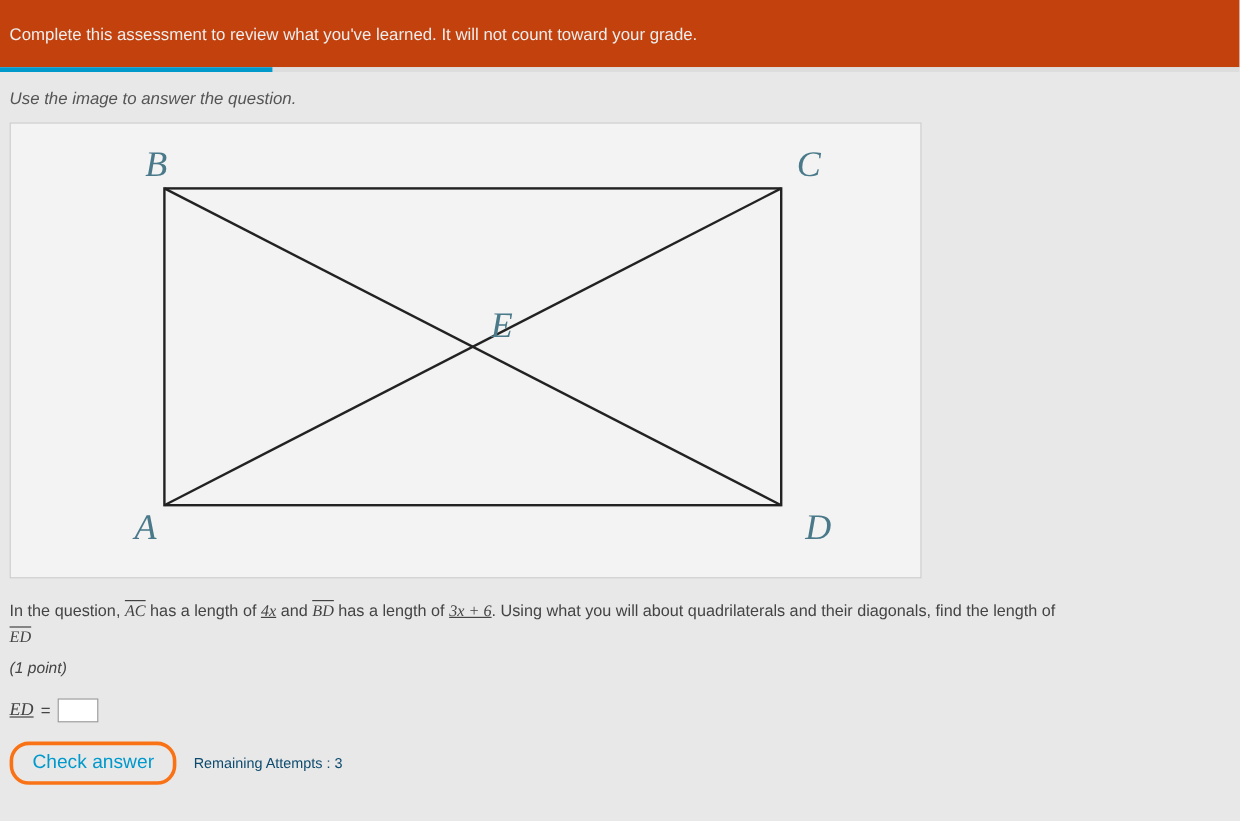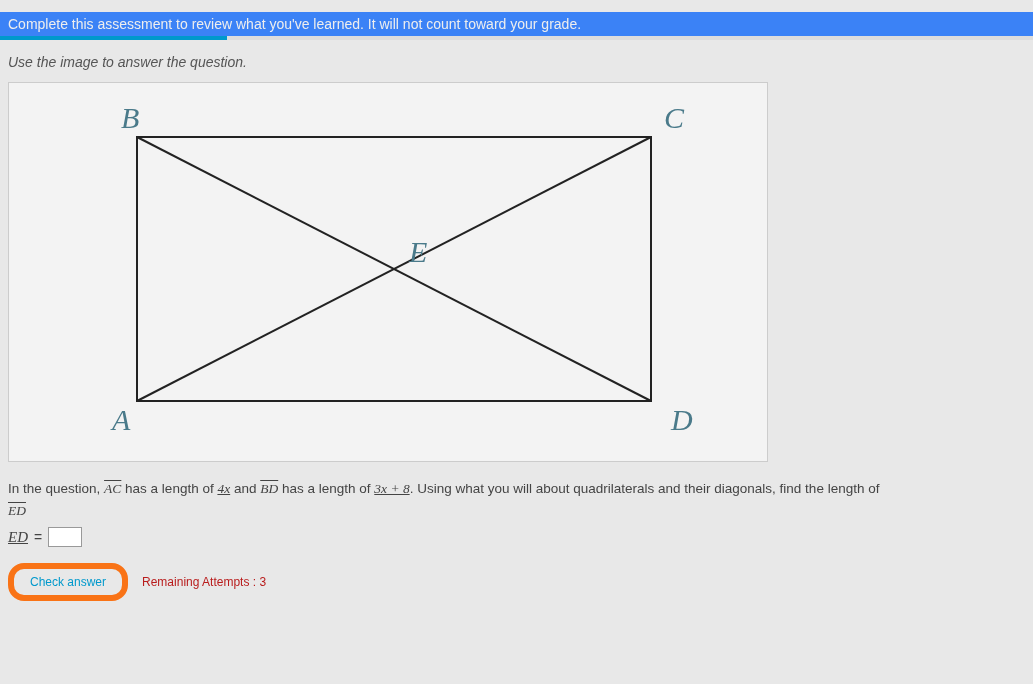--- a/index.html
+++ b/index.html
@@ -1,39 +1,39 @@
 <!DOCTYPE html>
 <html><head>
 <meta charset="utf-8">
 <style>
 * { box-sizing: border-box; margin: 0; padding: 0; }
 body { font-family: Arial, Helvetica, sans-serif; background: #e8e8e8; color: #444; }
-.header-bar { background: #3b82f6; color: #eee; padding: 4px 8px; font-size: 14px; margin-top: 12px; }
+.header-bar { background: #c2410c; color: #eee; padding: 20px 8px; font-size: 14px; }
 .progress-bar { height: 4px; background: #ddd; position: relative; }
 .progress-fill { height: 100%; background: #0099cc; width: 22%; }
 .content { padding: 14px 21px 20px 8px; }
 .instruction { font-style: italic; color: #555; font-size: 14px; margin-bottom: 12px; }
 .figure-box { border: 1px solid #ccc; background: #f3f3f3; width: 760px; height: 380px; position: relative; margin-bottom: 16px; }
 .rect-svg { position: absolute; left: 110px; top: 46px; }
 .v-label { position: absolute; font-family: 'Times New Roman', serif; font-style: italic; font-size: 30px; color: #4a7a8a; }
 .lbl-B { left: 112px; top: 18px; }
 .lbl-C { left: 655px; top: 18px; }
 .lbl-A { left: 103px; top: 320px; }
 .lbl-D { left: 662px; top: 320px; }
 .lbl-E { left: 400px; top: 152px; }
 .question-text { font-size: 13.5px; color: #444; line-height: 1.6; margin-bottom: 6px; }
 .overline { text-decoration: overline; font-style: italic; font-family: 'Times New Roman', serif; text-align: center; }
 .mathx { font-style: italic; font-family: 'Times New Roman', serif; text-decoration: underline; }
 .points { font-style: italic; font-size: 13px; margin: 8px 0 18px 0; }
 .answer-row { font-size: 14px; margin-bottom: 16px; display: flex; align-items: center; gap: 6px; }
 .answer-row .mathx { font-size: 15px; }
 .ans-input { width: 34px; height: 20px; border: 1px solid #999; background: #fff; }
 .btn-row { display: flex; align-items: center; gap: 14px; }
-.check-btn { border: 6px solid #f97316; color: #0099cc; background: transparent; border-radius: 16px; padding: 6px 16px; font-size: 12px; cursor: pointer; }
-.attempts { font-size: 12px; color: #b91c1c; }
+.check-btn { border: 3px solid #f97316; color: #0099cc; background: transparent; border-radius: 16px; padding: 6px 16px; font-size: 16px; cursor: pointer; }
+.attempts { font-size: 12px; color: #0c4a6e; }
 </style>
 </head>
 <body>
 
 <div class="header-bar">
   <span>Complete this assessment to review what you've learned. It will not count toward your grade.</span>
 </div>
 <div class="progress-bar">
   <div class="progress-fill"></div>
 </div>
@@ -48,25 +48,26 @@
       <line x1="18" y1="8" x2="532" y2="272" stroke="#222" stroke-width="2"></line>
     </svg>
     <div class="v-label lbl-B">B</div>
     <div class="v-label lbl-C">C</div>
     <div class="v-label lbl-A">A</div>
     <div class="v-label lbl-D">D</div>
     <div class="v-label lbl-E">E</div>
   </div>
 
   <div class="question-text">
-    <span>In the question, </span><span class="overline">AC</span><span> has a length of </span><span class="mathx">4x</span><span> and </span><span class="overline">BD</span><span> has a length of </span><span class="mathx">3x + 8</span><span>. Using what you will about quadrilaterals and their diagonals, find the length of </span>
+    <span>In the question, </span><span class="overline">AC</span><span> has a length of </span><span class="mathx">4x</span><span> and </span><span class="overline">BD</span><span> has a length of </span><span class="mathx">3x + 6</span><span>. Using what you will about quadrilaterals and their diagonals, find the length of </span>
     <br>
     <span class="overline">ED</span>
   </div>
 
+  <div class="points">(1 point)</div>
 
   <div class="answer-row">
     <span class="mathx">ED</span>
     <span>=</span>
     <input type="text" class="ans-input" style="">
   </div>
 
   <div class="btn-row">
     <button class="check-btn">Check answer</button>
     <span class="attempts">Remaining Attempts : 3</span>

